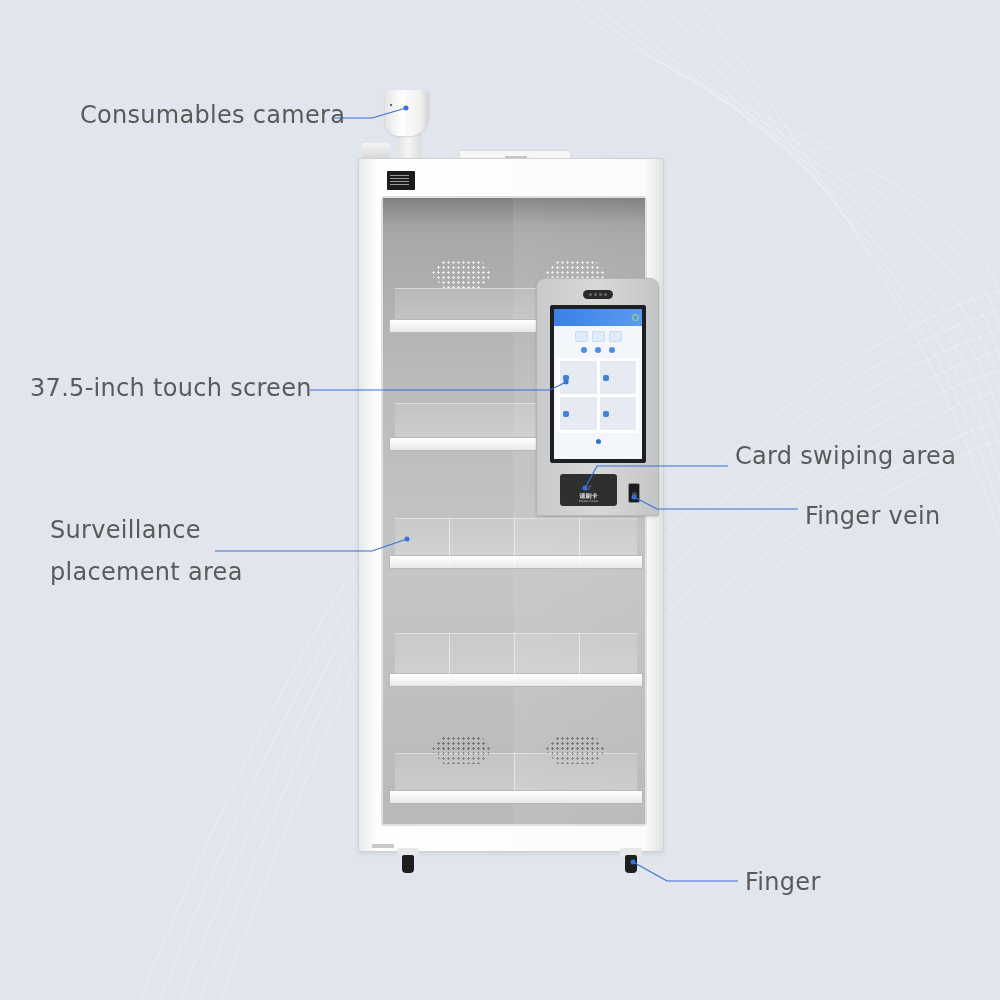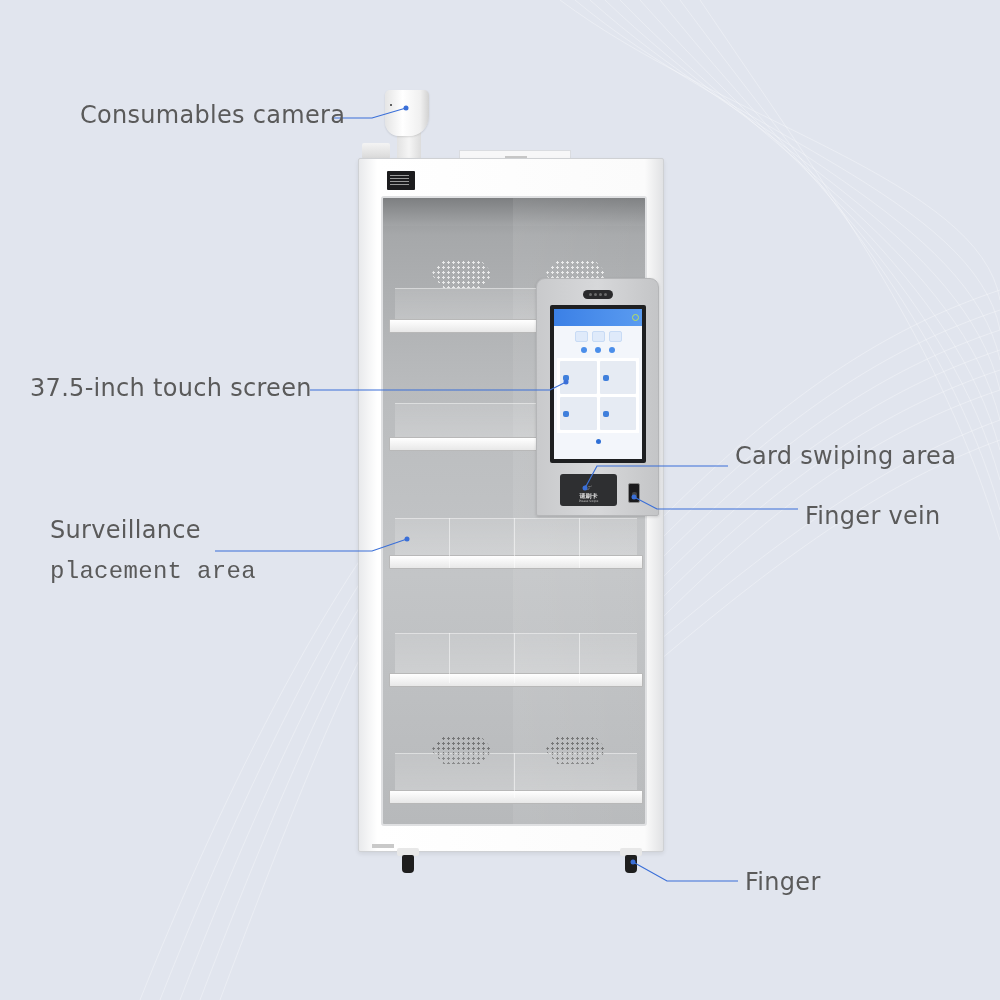--- a/index.html
+++ b/index.html
@@ -307,16 +307,16 @@
     <circle cx="407" cy="539" r="2.5"></circle>
     <circle cx="585" cy="488" r="2.5"></circle>
     <circle cx="634" cy="497" r="2.5"></circle>
     <circle cx="633" cy="862" r="2.5"></circle>
   </g>
 </svg>
 
 <div class="label" style="left:80px; top:103px;">Consumables camera</div>
 <div class="label" style="left:30px; top:376px;">37.5-inch touch screen</div>
 <div class="label" style="left:50px; top:518px;">Surveillance</div>
-<div class="label" style="left:50px; top:560px;font-family:Liberation Mono, monospace;">placement area</div>
+<div class="label" style="left:50px; top:560px;">placement area</div>
 <div class="label" style="left:735px; top:444px;">Card swiping area</div>
 <div class="label" style="left:805px; top:498px;margin-top:6px;">Finger vein</div>
 <div class="label" style="left:745px; top:870px;">Finger</div>
 
 </body></html>

